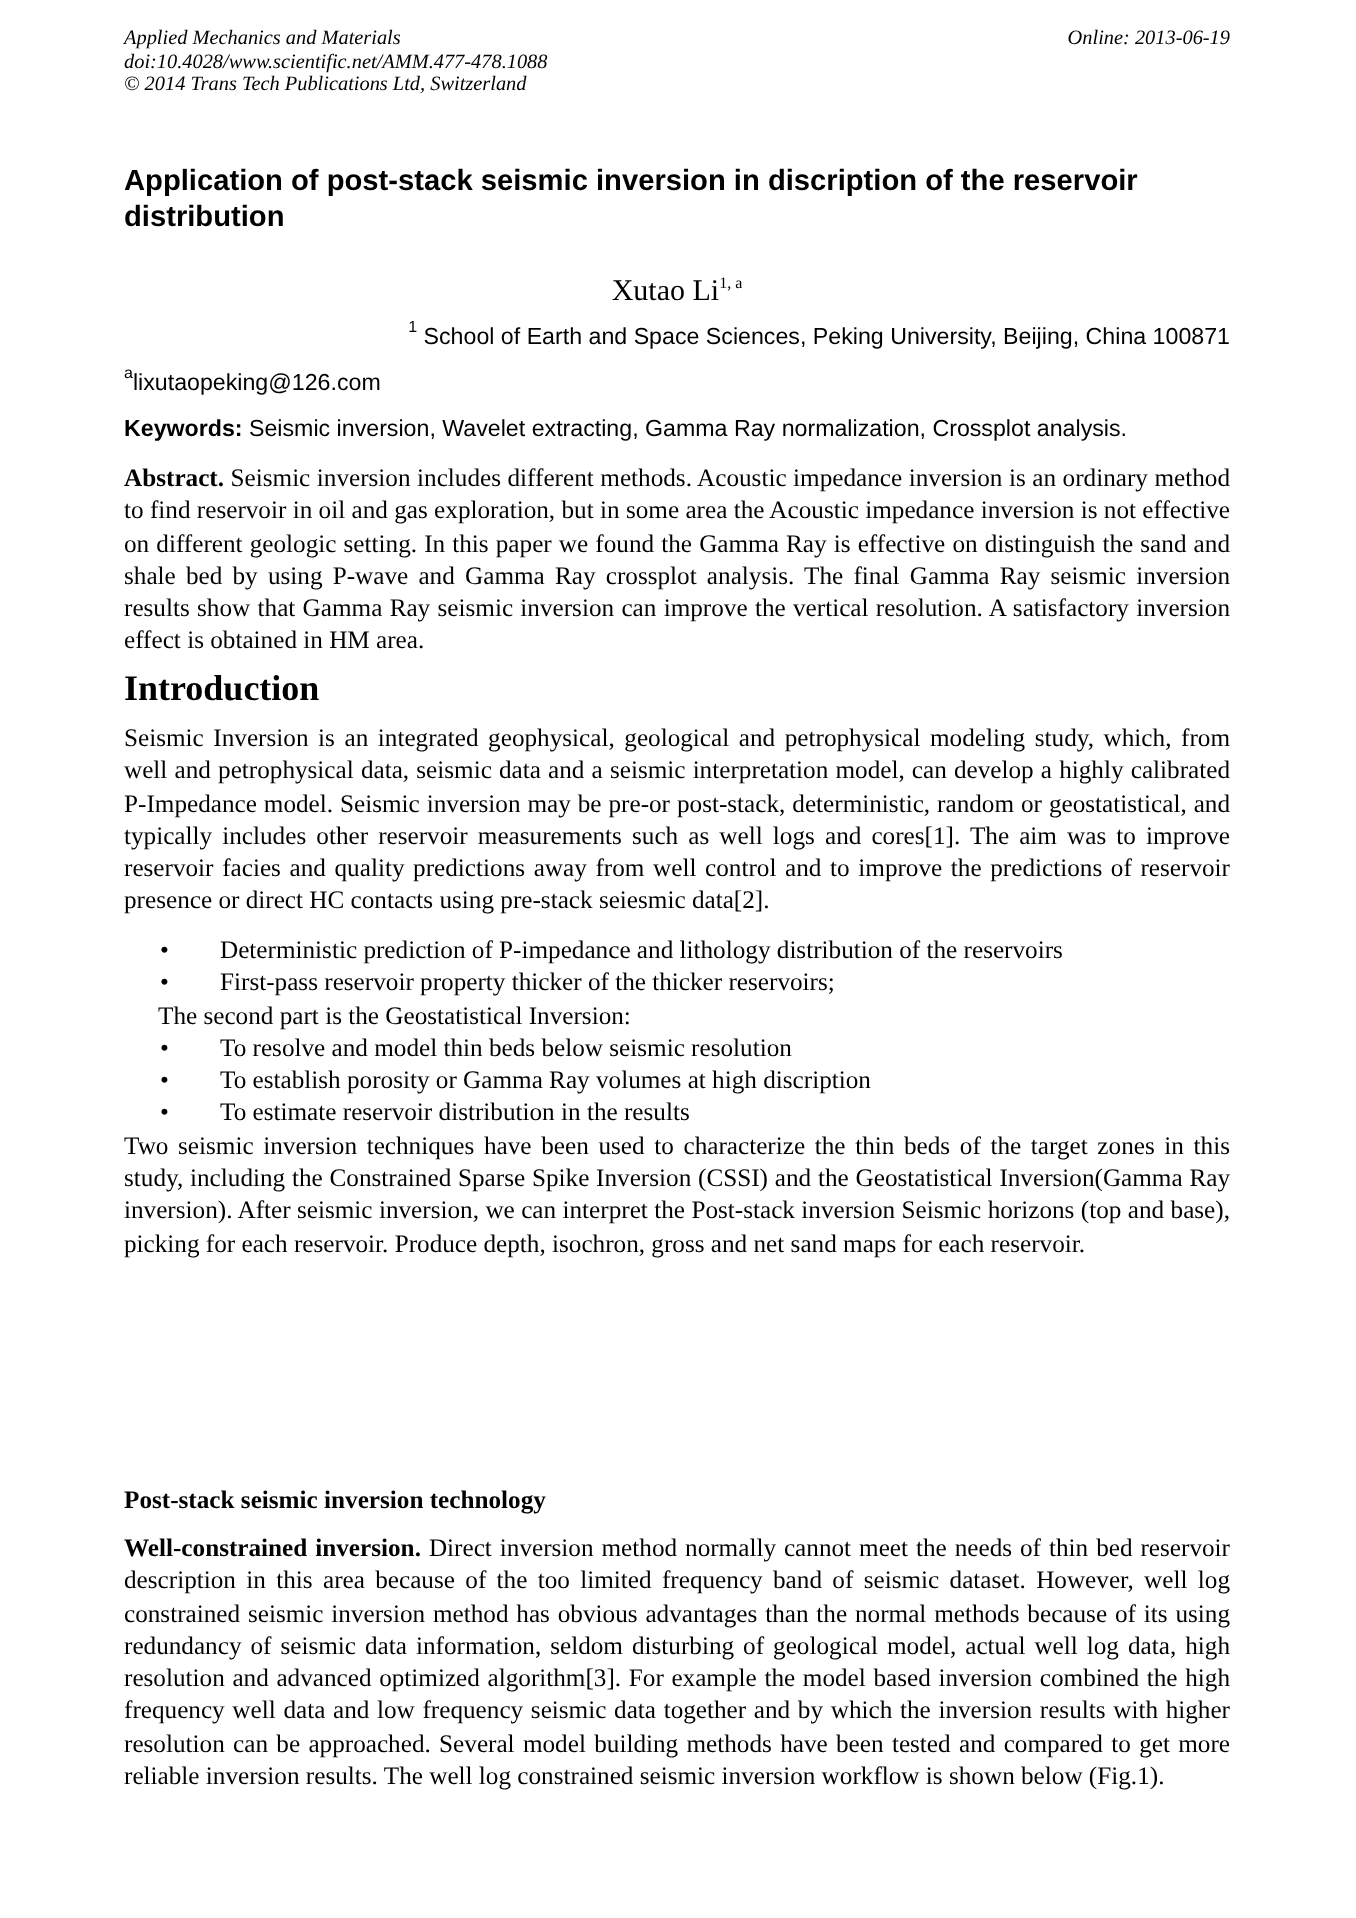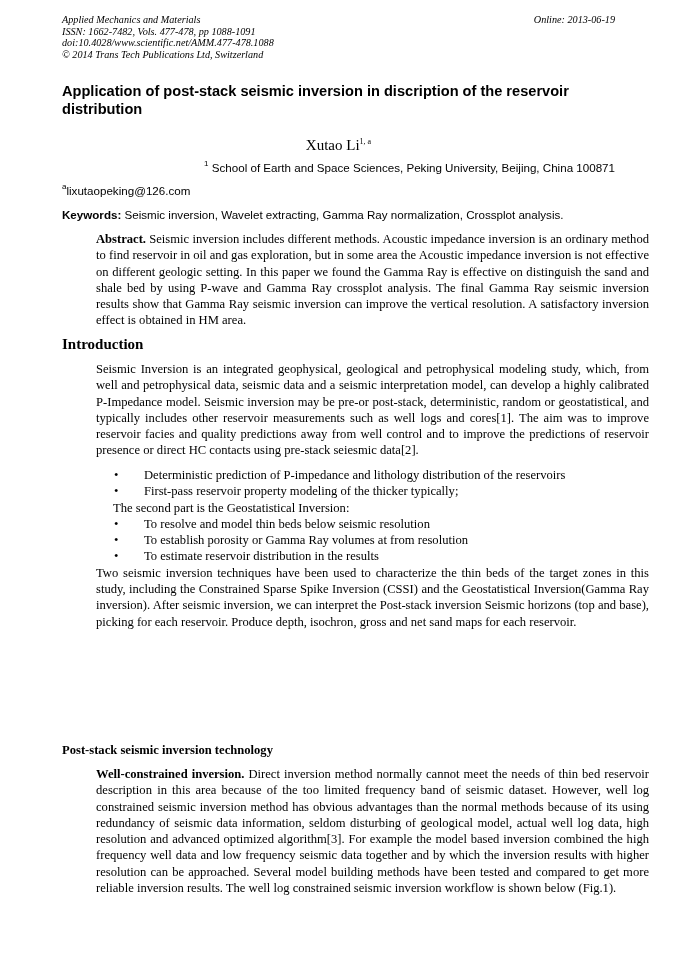--- a/index.html
+++ b/index.html
@@ -6,40 +6,39 @@
   body { width: 678px; height: 959px; position: relative; overflow: hidden; color: #000; }
   .hdr { position: absolute; left: 62px; top: 14px; width: 553px; font-family: "Liberation Serif", serif; font-style: italic; font-size: 10.2px; line-height: 11.5px; }
   .hdr .right { position: absolute; right: 0; top: 0; }
   .title { position: absolute; left: 62px; top: 82px; width: 553px; text-align: left; font-family: "Liberation Sans", sans-serif; font-weight: bold; font-size: 14.6px; line-height: 18px; }
   .author { position: absolute; left: 62px; top: 133px; width: 553px; text-align: center; font-family: Liberation Serif, serif; font-size: 15px; line-height: 18px; }
   .author sup, .affil sup, .email sup { font-size: 8px; vertical-align: 6px; }
   .affil { position: absolute; left: 62px; top: 157px; width: 553px; text-align: right; font-family: "Liberation Sans", sans-serif; font-size: 11.6px; line-height: 14px; }
   .email { position: absolute; left: 62px; top: 180px; width: 553px; text-align: left; font-family: "Liberation Sans", sans-serif; font-size: 11.6px; line-height: 14px; }
   .keywords { position: absolute; left: 62px; top: 208px; width: 553px; font-family: "Liberation Sans", sans-serif; font-size: 11.6px; line-height: 14px; }
   .keywords b { font-weight: bold; }
-  .serif { font-family: "Liberation Serif", serif; font-size: 12.6px; line-height: 16.3px; text-align: justify; margin-left: 34px; }
+  .serif { font-family: "Liberation Serif", serif; font-size: 12.6px; line-height: 16.3px; text-align: justify; }
   .abstract { position: absolute; left: 62px; top: 231px; width: 553px; }
-  .h-intro { position: absolute; left: 62px; top: 336px; width: 553px; font-family: "Liberation Serif", serif; font-weight: bold; font-size: 15px; line-height: 16px; }
+  .h-intro { position: absolute; left: 62px; top: 336px; width: 553px; font-family: "Liberation Serif", serif; font-weight: bold; font-size: 18px; line-height: 16px; }
   .intro { position: absolute; left: 62px; top: 361px; width: 553px; }
   .block2 { position: absolute; left: 62px; top: 467px; width: 553px; }
   .indent { text-indent: 17px; }
   .bullet { display: flex; margin: 0; padding-left: 18px; }
   .bullet .dot { width: 30px; flex: 0 0 30px; }
   .bullet.wrap { display: block; padding-left: 0; text-indent: 18px; }
   .bullet.wrap .dot { display: inline-block; width: 30px; text-indent: 0; }
   .h-post { position: absolute; left: 62px; top: 742px; width: 553px; font-family: "Liberation Serif", serif; font-weight: bold; font-size: 12.6px; line-height: 16px; }
   .wellc { position: absolute; left: 62px; top: 766px; width: 553px; }
   p { margin: 0; }
 </style>
 </head>
 <body>
 
 <div class="hdr">
   <div>Applied Mechanics and Materials</div>
-  <div>ISSN: 1662-7482, Vols. 477-478, pp 1088-1091</div>
   <div>doi:10.4028/www.scientific.net/AMM.477-478.1088</div>
   <div>© 2014 Trans Tech Publications Ltd, Switzerland</div>
   <div class="right">Online: 2013-06-19</div>
 </div>
 
 <div class="title">Application of post-stack seismic inversion in discription of the reservoir distribution</div>
 
 <div class="author">
   <span>Xutao Li</span><sup>1, a</sup>
 </div>
@@ -65,30 +64,30 @@
 
 <div class="intro serif">Seismic Inversion is an integrated geophysical, geological and petrophysical modeling study, which, from well and petrophysical data, seismic data and a seismic interpretation model, can develop a highly calibrated P-Impedance model. Seismic inversion may be pre-or post-stack, deterministic, random or geostatistical, and typically includes other reservoir measurements such as well logs and cores[1]. The aim was to improve reservoir facies and quality predictions away from well control and to improve the predictions of reservoir presence or direct HC contacts using pre-stack seiesmic data[2].</div>
 
 <div class="block2 serif">
   <p class="bullet">
       <span class="dot">•</span>
       <span>Deterministic prediction of P-impedance and lithology distribution of the reservoirs</span>
     </p>
   <p class="bullet">
       <span class="dot">•</span>
-      <span>First-pass reservoir property modeling of the thicker typically;</span>
+      <span>First-pass reservoir property thicker of the thicker reservoirs;</span>
     </p>
   <p class="indent">The second part is the Geostatistical Inversion:</p>
   <p class="bullet">
       <span class="dot">•</span>
       <span>To resolve and model thin beds below seismic resolution</span>
     </p>
   <p class="bullet">
       <span class="dot">•</span>
-      <span>To establish porosity or Gamma Ray volumes at from resolution</span>
+      <span>To establish porosity or Gamma Ray volumes at high discription</span>
     </p>
   <p class="bullet">
       <span class="dot">•</span>
       <span>To estimate reservoir distribution in the results</span>
     </p>
   <p>Two seismic inversion techniques have been used to characterize the thin beds of the target zones in this study, including the Constrained Sparse Spike Inversion (CSSI) and the Geostatistical Inversion(Gamma Ray inversion). After seismic inversion, we can interpret the Post-stack inversion Seismic horizons (top and base), picking for each reservoir. Produce depth, isochron, gross and net sand maps for each reservoir.</p>
 </div>
 
 <div class="h-post">Post-stack seismic inversion technology</div>
 

